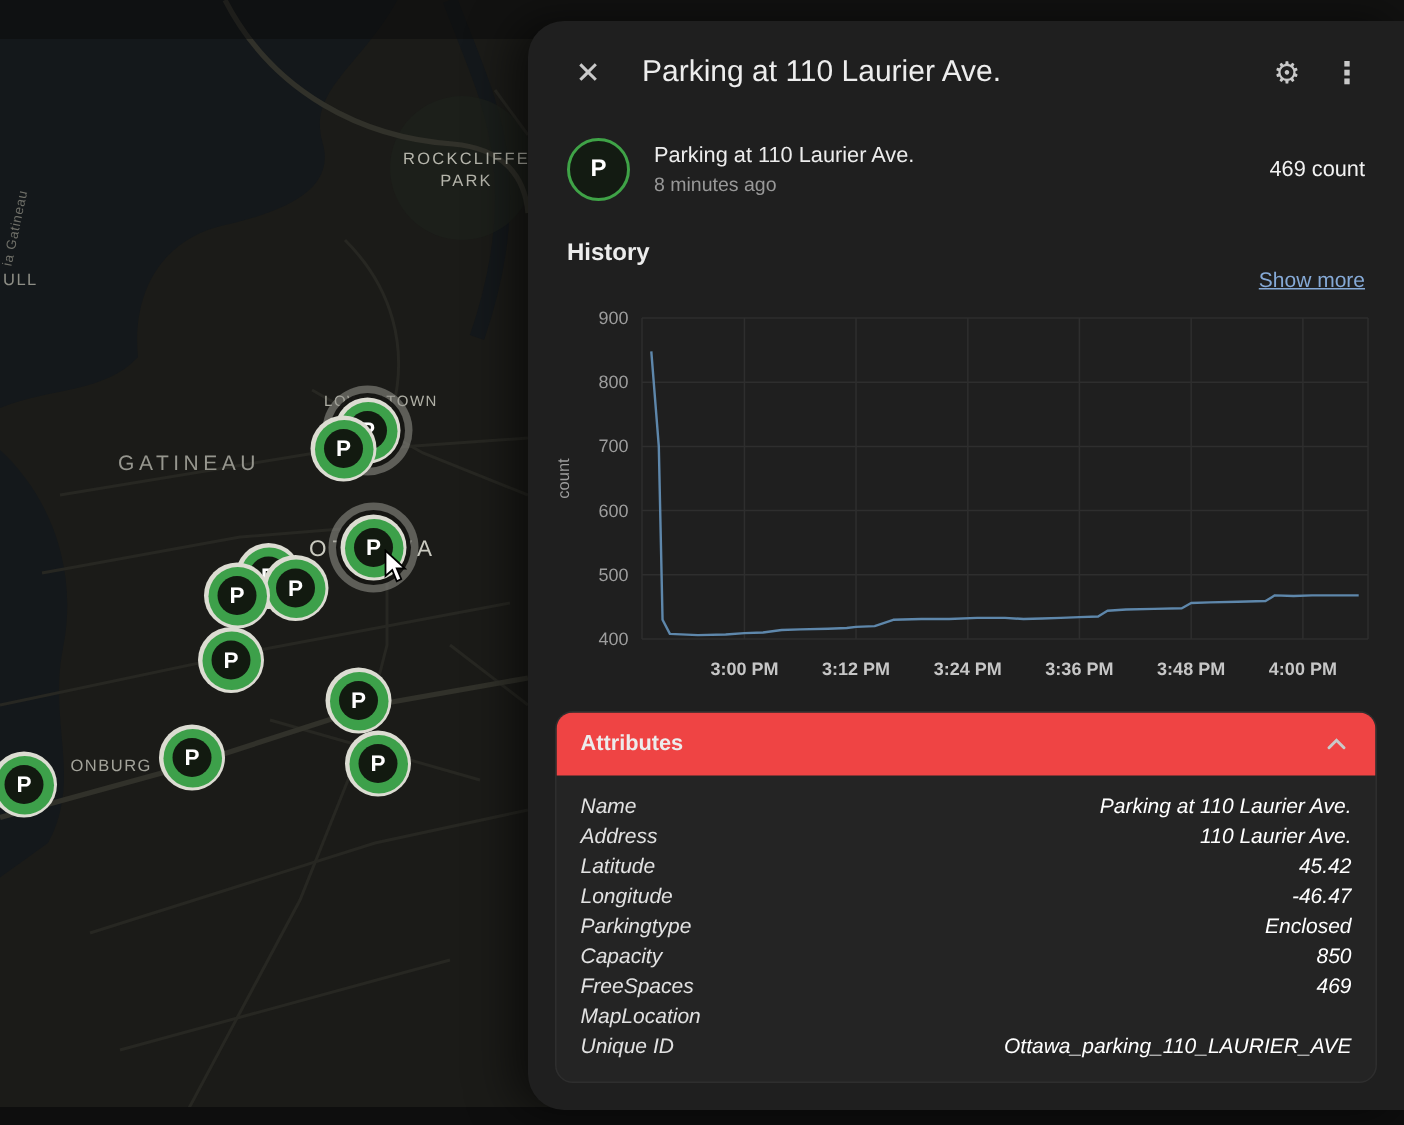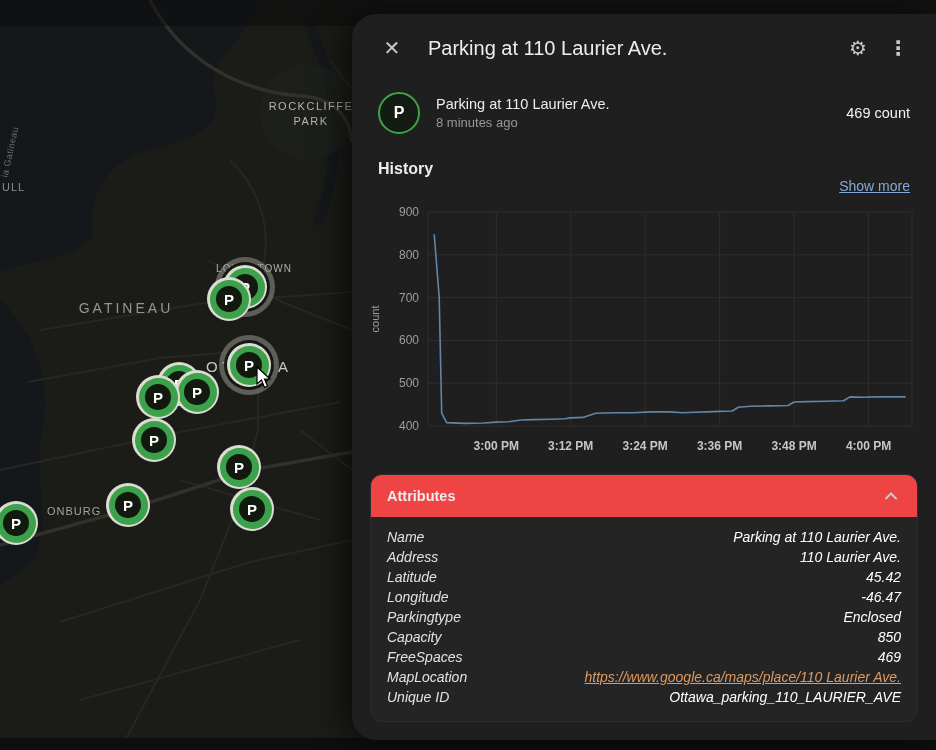--- a/index.html
+++ b/index.html
@@ -249,21 +249,20 @@
         <div class="attr-row">
           <span class="attr-label">Capacity</span>
           <span class="attr-value">850</span>
         </div>
         <div class="attr-row">
           <span class="attr-label">FreeSpaces</span>
           <span class="attr-value">469</span>
         </div>
         <div class="attr-row">
           <span class="attr-label">MapLocation</span>
-          <a href="#" class="attr-value link" style="color: rgb(221, 155, 98);">https://www.google.ca/maps/place/110 Laurier Ave.</a>
         </div>
         <div class="attr-row">
           <span class="attr-label">Unique ID</span>
           <span class="attr-value">Ottawa_parking_110_LAURIER_AVE</span>
         </div>
       </div>
   </div>
 
 </div>
 

